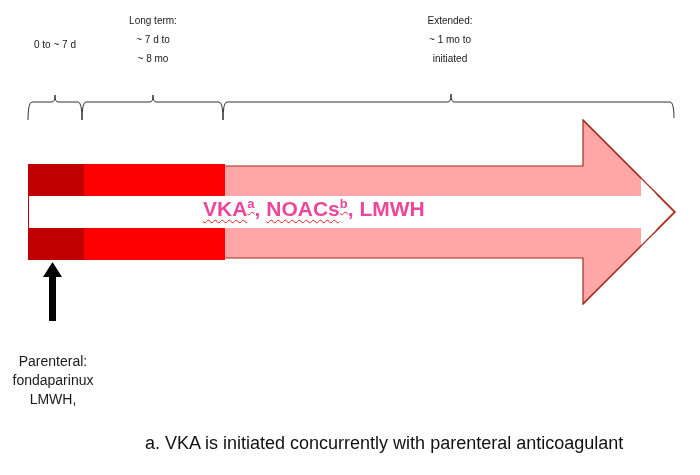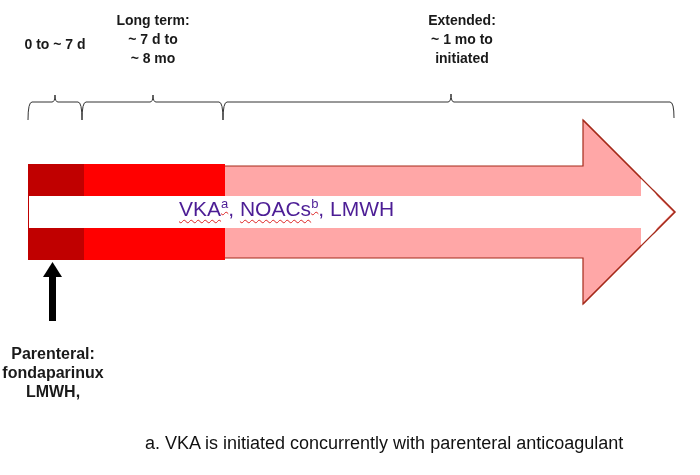--- a/index.html
+++ b/index.html
@@ -1,45 +1,45 @@
 <!DOCTYPE html>
 <html><head>
   <meta charset="utf-8">
   <style>
     html, body { margin: 0; padding: 0; background: #ffffff; }
     body { width: 700px; height: 475px; position: relative; overflow: hidden;
            font-family: "Liberation Sans", "DejaVu Sans", sans-serif; color: #111; }
-    .phase-label { position: absolute; text-align: center; font-weight: bold;
-                   font-size: 14px; line-height: 19px; color: #1a1a1a; }
+    .phase-label { position: absolute; text-align: center; font-weight: normal;
+                   font-size: 10px; line-height: 19px; color: #1a1a1a; }
     .phase-label div { white-space: nowrap; }
     svg.diagram { position: absolute; left: 0; top: 0; }
-    .drug-label { position: absolute; left: 179px; top: 196px; width: 300px;
-                  font-weight: normal; font-size: 21px; color: #4c1d95; white-space: nowrap; }
+    .drug-label { position: absolute; left: 203px; top: 196px; width: 300px;
+                  font-weight: bold; font-size: 21px; color: #ec4899; white-space: nowrap; }
     .drug-label sup { font-size: 13px; vertical-align: 8px; }
     .squig { text-decoration: underline wavy #d22; text-decoration-thickness: 1px;
              text-underline-offset: 3px; }
-    .parenteral { position: absolute; left: 0px; top: 344px; width: 106px; text-align: center;
-                  font-weight: bold; font-size: 16px; line-height: 19px; color: #1a1a1a; }
+    .parenteral { position: absolute; left: 0px; top: 352px; width: 106px; text-align: center;
+                  font-weight: normal; font-size: 14px; line-height: 19px; color: #1a1a1a; }
     .parenteral div { white-space: nowrap; }
     .footnotes { position: absolute; left: 145px; top: 436px; font-size: 18px;
                  line-height: 15px; color: #111; }
     .footnotes div { white-space: nowrap; }
   </style>
 </head>
 <body>
 
 <div class="phase-label" style="left:10px; top:35px; width:90px;">
   <div>0 to ~ 7 d</div>
 </div>
 <div class="phase-label" style="left:103px; top:11px; width:100px;">
   <div>Long term:</div>
   <div>~ 7 d to</div>
   <div>~ 8 mo</div>
 </div>
-<div class="phase-label" style="left:412px; top:11px; width:100px;">
+<div class="phase-label" style="left:400px; top:11px; width:100px;">
   <div>Extended:</div>
   <div>~ 1 mo to</div>
   <div>initiated</div>
 </div>
 
 <svg class="diagram" width="700" height="475" viewBox="0 0 700 475">
 
   <g fill="none" stroke="#333" stroke-width="1">
     <path d="M28,120 Q28,102 32,102 L52,102 Q55,102 55,95 Q55,102 58,102 L78,102 Q82,102 82,120"></path>
     <path d="M82,120 Q82,102 86,102 L150,102 Q153,102 153,95 Q153,102 156,102 L219,102 Q223,102 223,120"></path>

